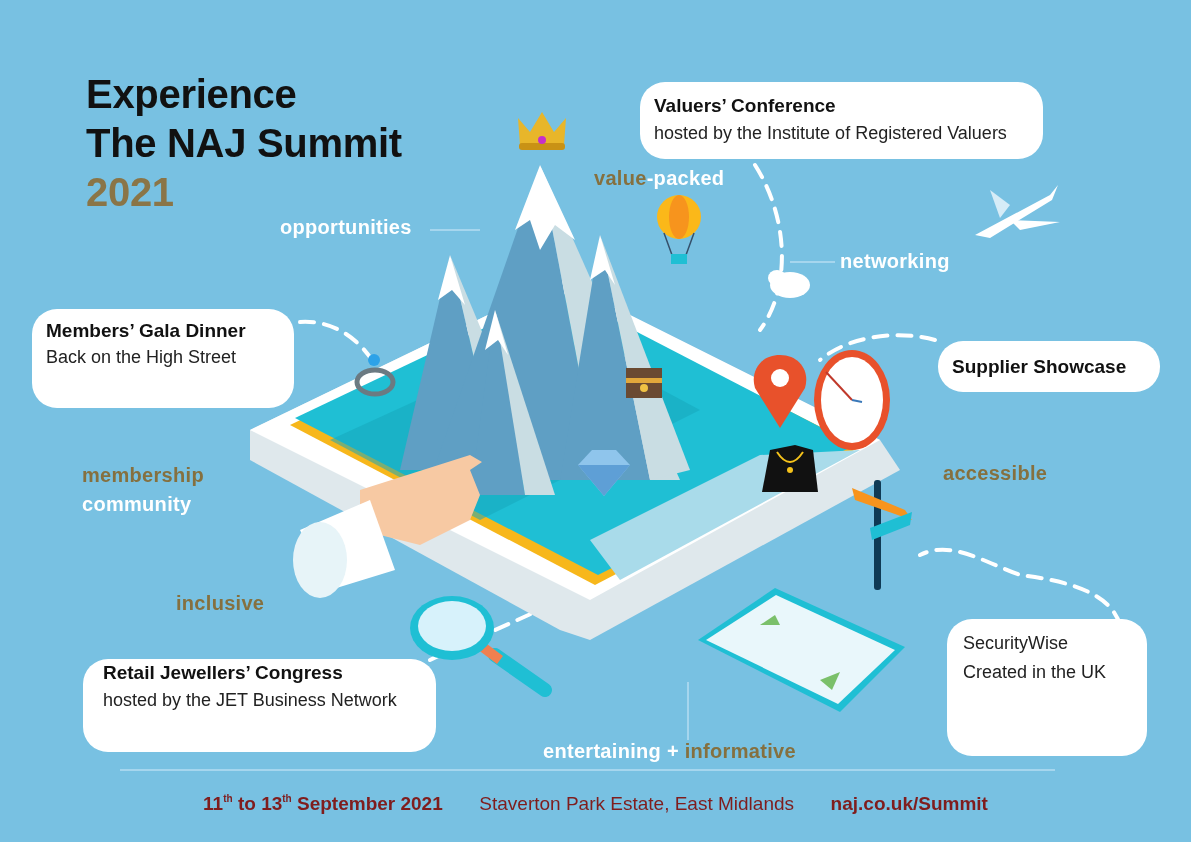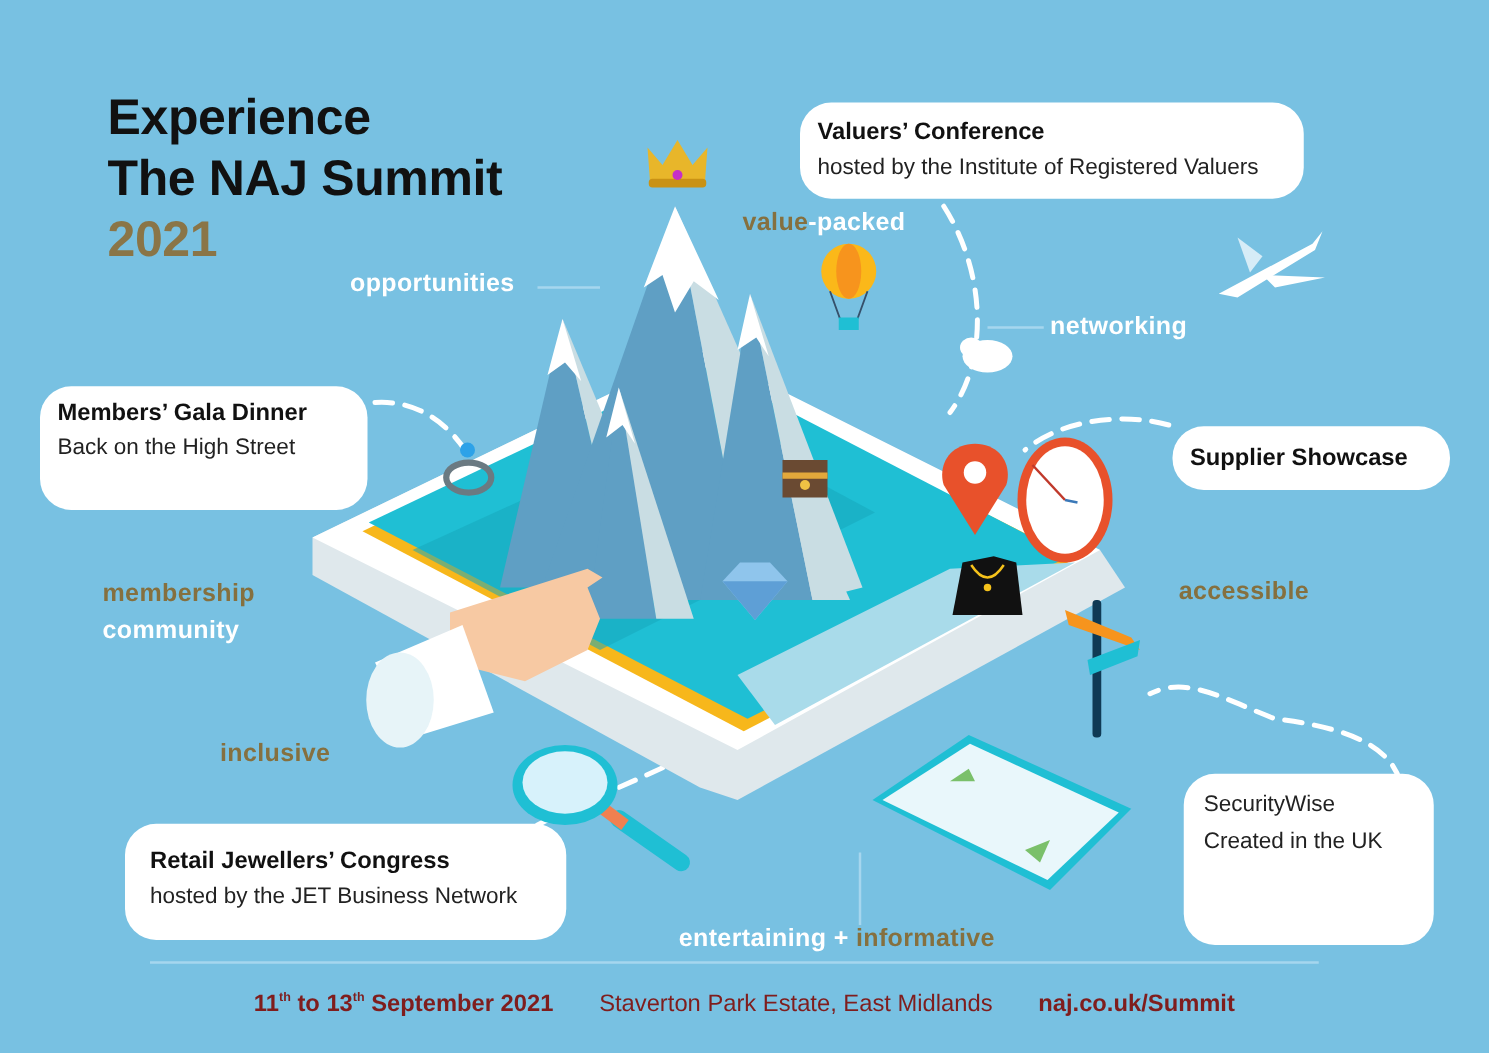--- a/index.html
+++ b/index.html
@@ -193,21 +193,21 @@
 
 <div class="abs box" style="left:938px; top:341px; width:222px; height:51px; padding:12px 14px;">
   <div class="h">Supplier Showcase</div>
 </div>
 
 <div class="abs box" style="left:947px; top:619px; width:200px; height:137px; padding:10px 16px;">
   <div class="s">SecurityWise</div>
   <div class="s">Created in the UK</div>
 </div>
 
-<div class="abs box" style="left:83px; top:659px; width:353px; height:93px; padding:16px 20px;margin-left:17px;">
+<div class="abs box" style="left:83px; top:659px; width:353px; height:93px; padding:0 20px;">
   <div class="h">Retail Jewellers’ Congress</div>
   <div class="s">hosted by the JET Business Network</div>
 </div>
 
 <div class="abs footer">
   <b><span>11</span><sup>th</sup><span> to 13</span><sup>th</sup><span> September 2021</span></b>
   <span class="sp"></span>
   <span>Staverton Park Estate, East Midlands</span>
   <span class="sp"></span>
   <b>naj.co.uk/Summit</b>

